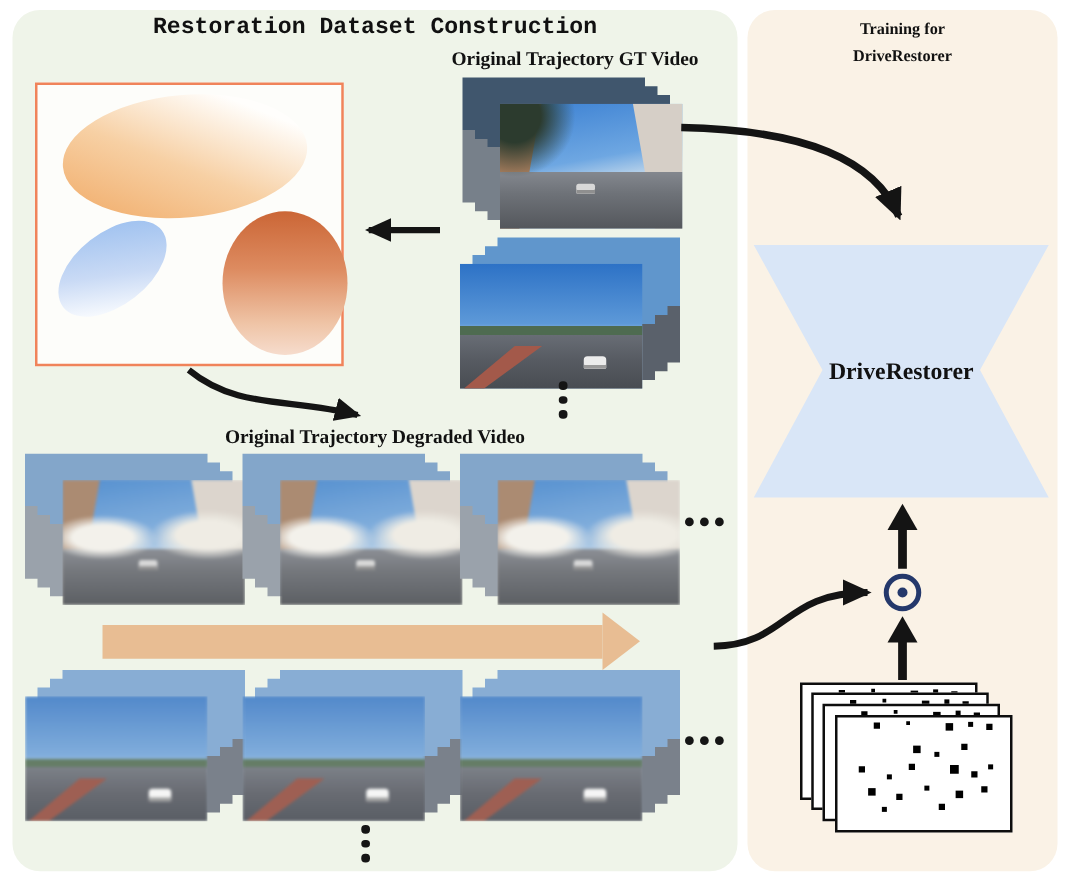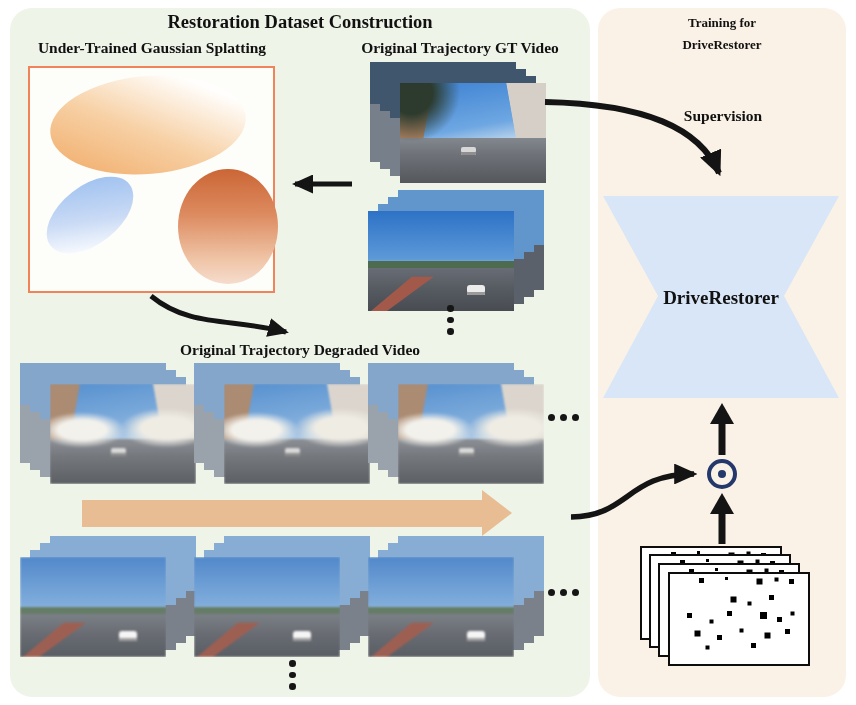--- a/index.html
+++ b/index.html
@@ -3,21 +3,21 @@
 <meta charset="utf-8">
 <style>
   html,body{margin:0;padding:0;background:#fff;}
   .canvas{position:relative;width:856px;height:705px;background:#fff;overflow:hidden;
           font-family:"Liberation Serif",serif;color:#111;}
   .panel{position:absolute;border-radius:22px;}
   #lpanel{left:10px;top:8px;width:580px;height:689px;background:#eff4e9;}
   #rpanel{left:598px;top:8px;width:248px;height:689px;background:#faf2e6;}
 
   .lbl{position:absolute;font-weight:bold;text-align:center;line-height:1.2;}
-  #ltitle{left:10px;top:11px;width:580px;font-size:18.5px;}
+  #ltitle{left:10px;top:11px;width:580px;font-size:18.5px;font-family:Liberation Mono, monospace;}
   #utlabel{left:20px;top:39px;width:264px;font-size:15.5px;}
   #gtlabel{left:334px;top:39px;width:252px;font-size:15.5px;}
   #dglabel{left:60px;top:341px;width:480px;font-size:15.5px;}
   #rtitle{left:598px;top:12px;width:248px;font-size:13px;line-height:22px;}
   #suplabel{left:638px;top:107px;width:170px;font-size:15.5px;}
   #modellabel{left:603px;top:287px;width:236px;font-size:19px;}
   #masklabel{left:608px;top:669px;width:230px;font-size:17.5px;}
   #bannerlabel{left:82px;top:503px;width:400px;font-size:16.5px;}
 
   
@@ -240,23 +240,21 @@
     <path d="M571,517 C630,516 626,474 694,474" fill="none" stroke="#141414" stroke-width="5.5" marker-end="url(#ah)"></path>
     <rect x="718.5" y="422" width="7" height="33" fill="#141414"></rect>
     <polygon points="710,424 734,424 722,403" fill="#141414"></polygon>
     <rect x="718.5" y="512" width="7" height="32" fill="#141414"></rect>
     <polygon points="710,514 734,514 722,493" fill="#141414"></polygon>
   </svg>
 
   <div id="odot"></div>
 
   <div class="lbl" id="ltitle">Restoration Dataset Construction</div>
-  <div class="lbl" id="utlabel">Under-Trained Gaussian Splatting</div>
   <div class="lbl" id="gtlabel">Original Trajectory GT Video</div>
   <div class="lbl" id="dglabel">Original Trajectory Degraded Video</div>
   <div class="lbl" id="rtitle">
     <div>Training for</div>
     <div>DriveRestorer</div>
   </div>
-  <div class="lbl" id="suplabel">Supervision</div>
   <div class="lbl" id="modellabel">DriveRestorer</div>
 
 </div>
 
 </body></html>

